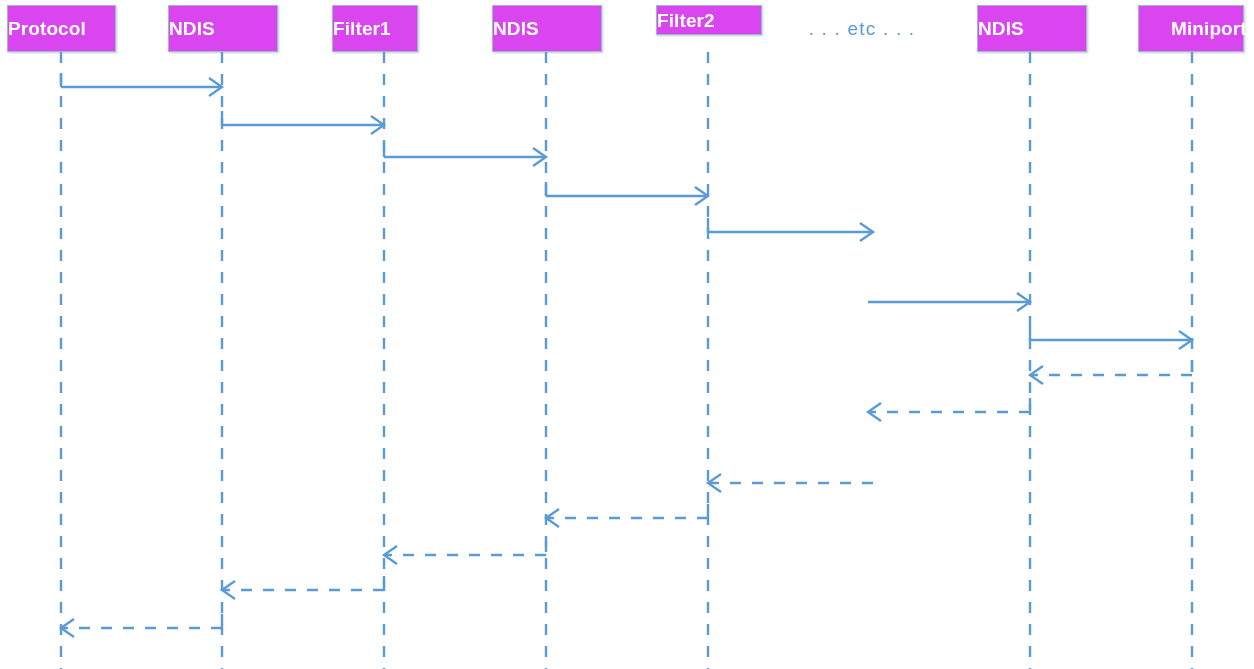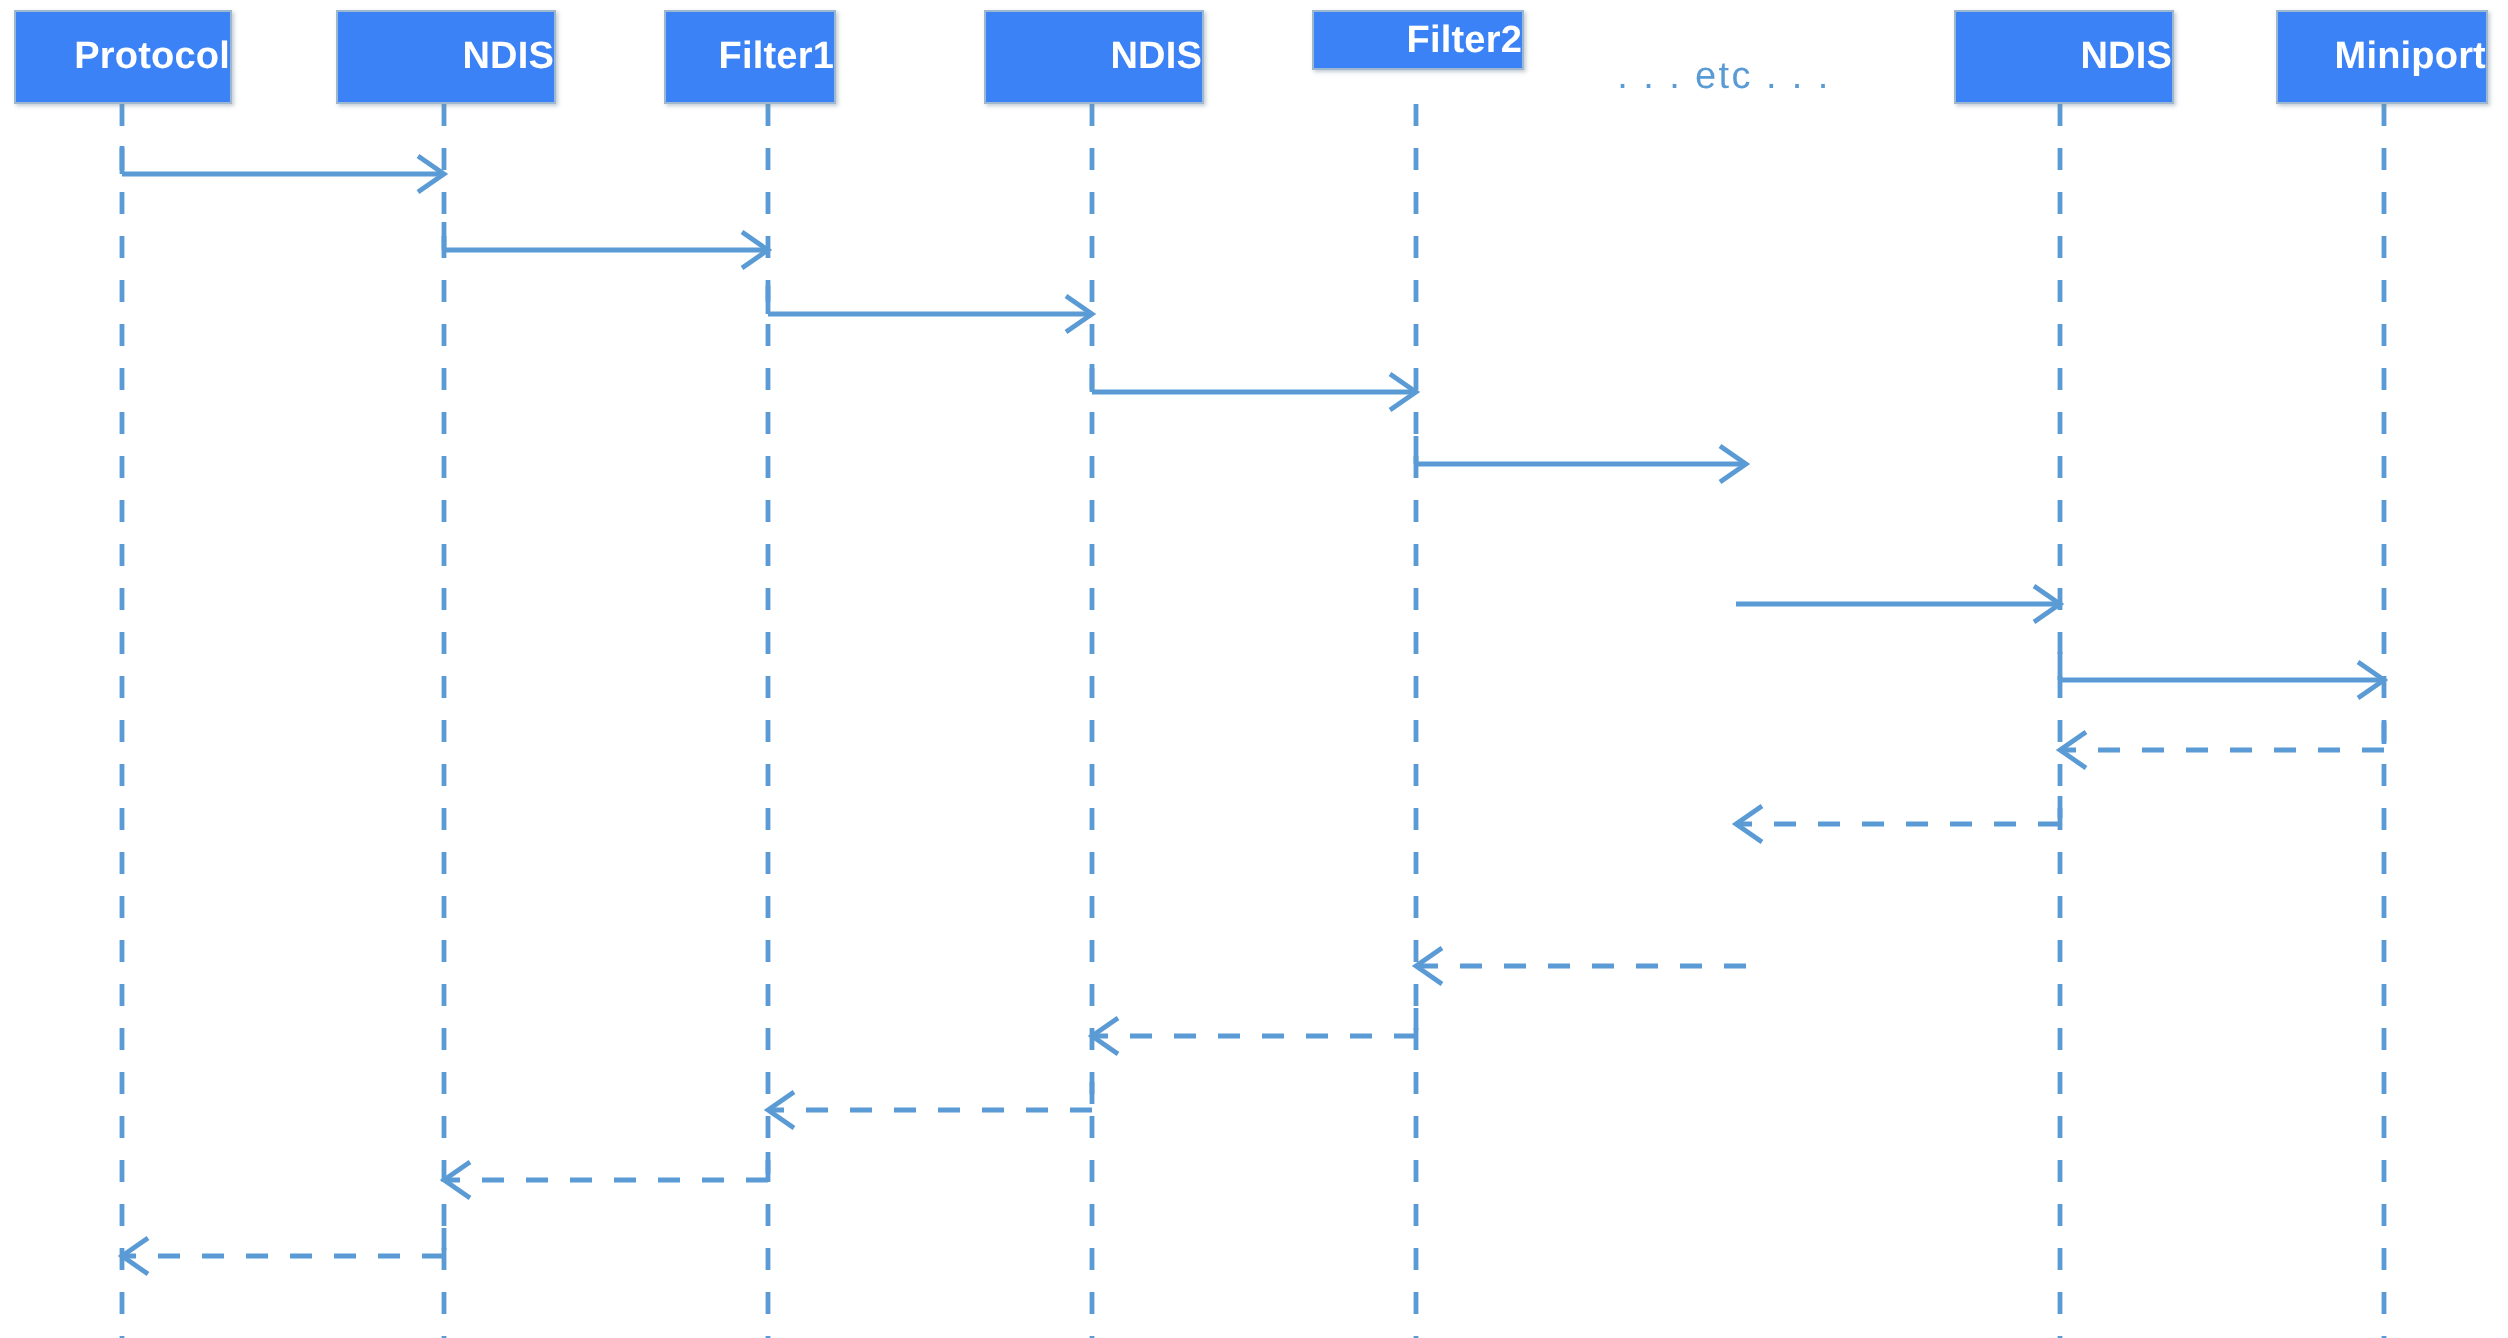--- a/index.html
+++ b/index.html
@@ -19,27 +19,27 @@
   }
   #diagram-svg {
     position: absolute;
     left: 0;
     top: 0;
     width: 1254px;
     height: 669px;
   }
   .lifeline-box {
     position: absolute;
-    background: #3b82f6;
+    background: #d946ef;
     border: 1px solid #9CB7CE;
     box-sizing: border-box;
     box-shadow: 1px 1px 2px rgba(120,140,160,0.45);
     display: flex;
     align-items: center;
-    justify-content: flex-end;
+    justify-content: flex-start;
   }
   .lifeline-box-label {
     color: #ffffff;
     font-family: "Liberation Sans", sans-serif;
     font-size: 19px;
     font-weight: bold;
     letter-spacing: 0.1px;
     line-height: 1;
     white-space: nowrap;
   }
@@ -153,20 +153,20 @@
       </div>
       <div class="lifeline-box" style="left: 492px; top: 5px; width: 110px; height: 47px;">
         <span class="lifeline-box-label">NDIS</span>
       </div>
       <div class="lifeline-box" style="left: 656px; top: 5px; width: 106px; height: 30px;">
         <span class="lifeline-box-label">Filter2</span>
       </div>
       <div class="lifeline-box" style="left: 977px; top: 5px; width: 110px; height: 47px;">
         <span class="lifeline-box-label">NDIS</span>
       </div>
-      <div class="lifeline-box" style="left: 1138px; top: 5px; width: 106px; height: 47px;">
+      <div class="lifeline-box" style="left: 1138px; top: 5px; width: 106px; height: 47px; padding-left: 32px;">
         <span class="lifeline-box-label">Miniport</span>
       </div>
     </div>
 
-  <div class="etc-label" style="left: 862px; top: 29px; margin-top: 10px;">. . . etc . . .</div>
+  <div class="etc-label" style="left: 862px; top: 29px;">. . . etc . . .</div>
 
 </div>
 
 </body></html>

